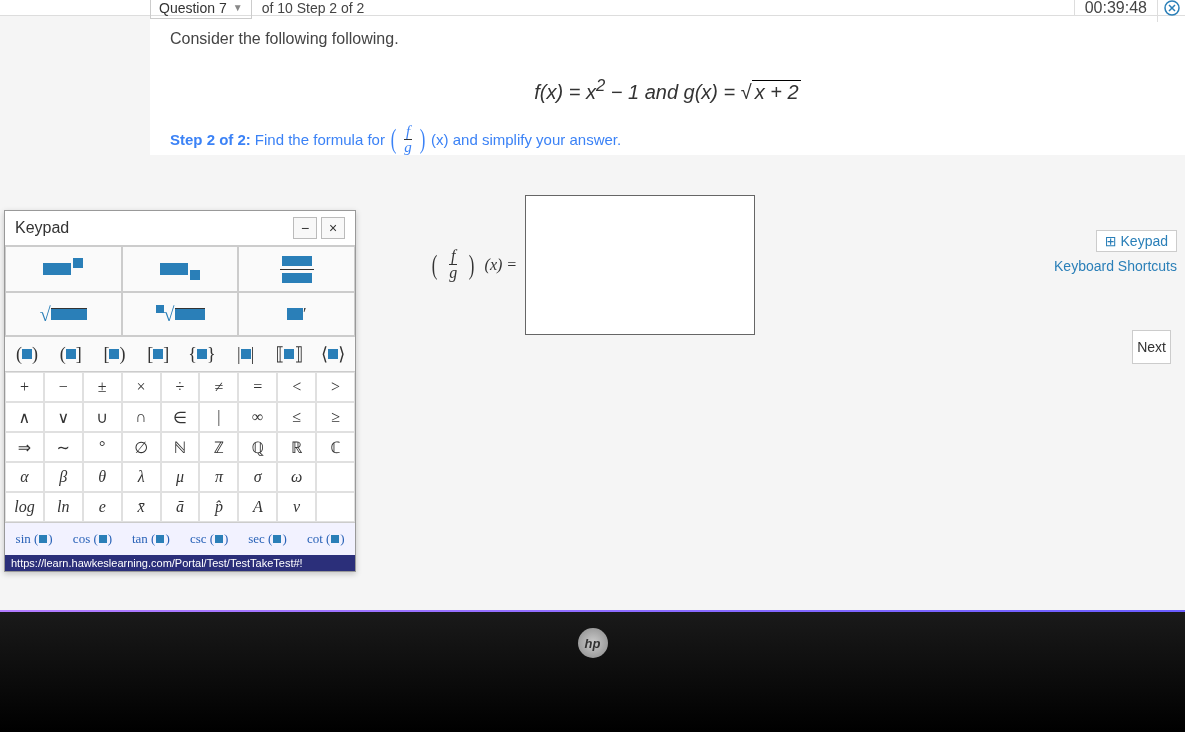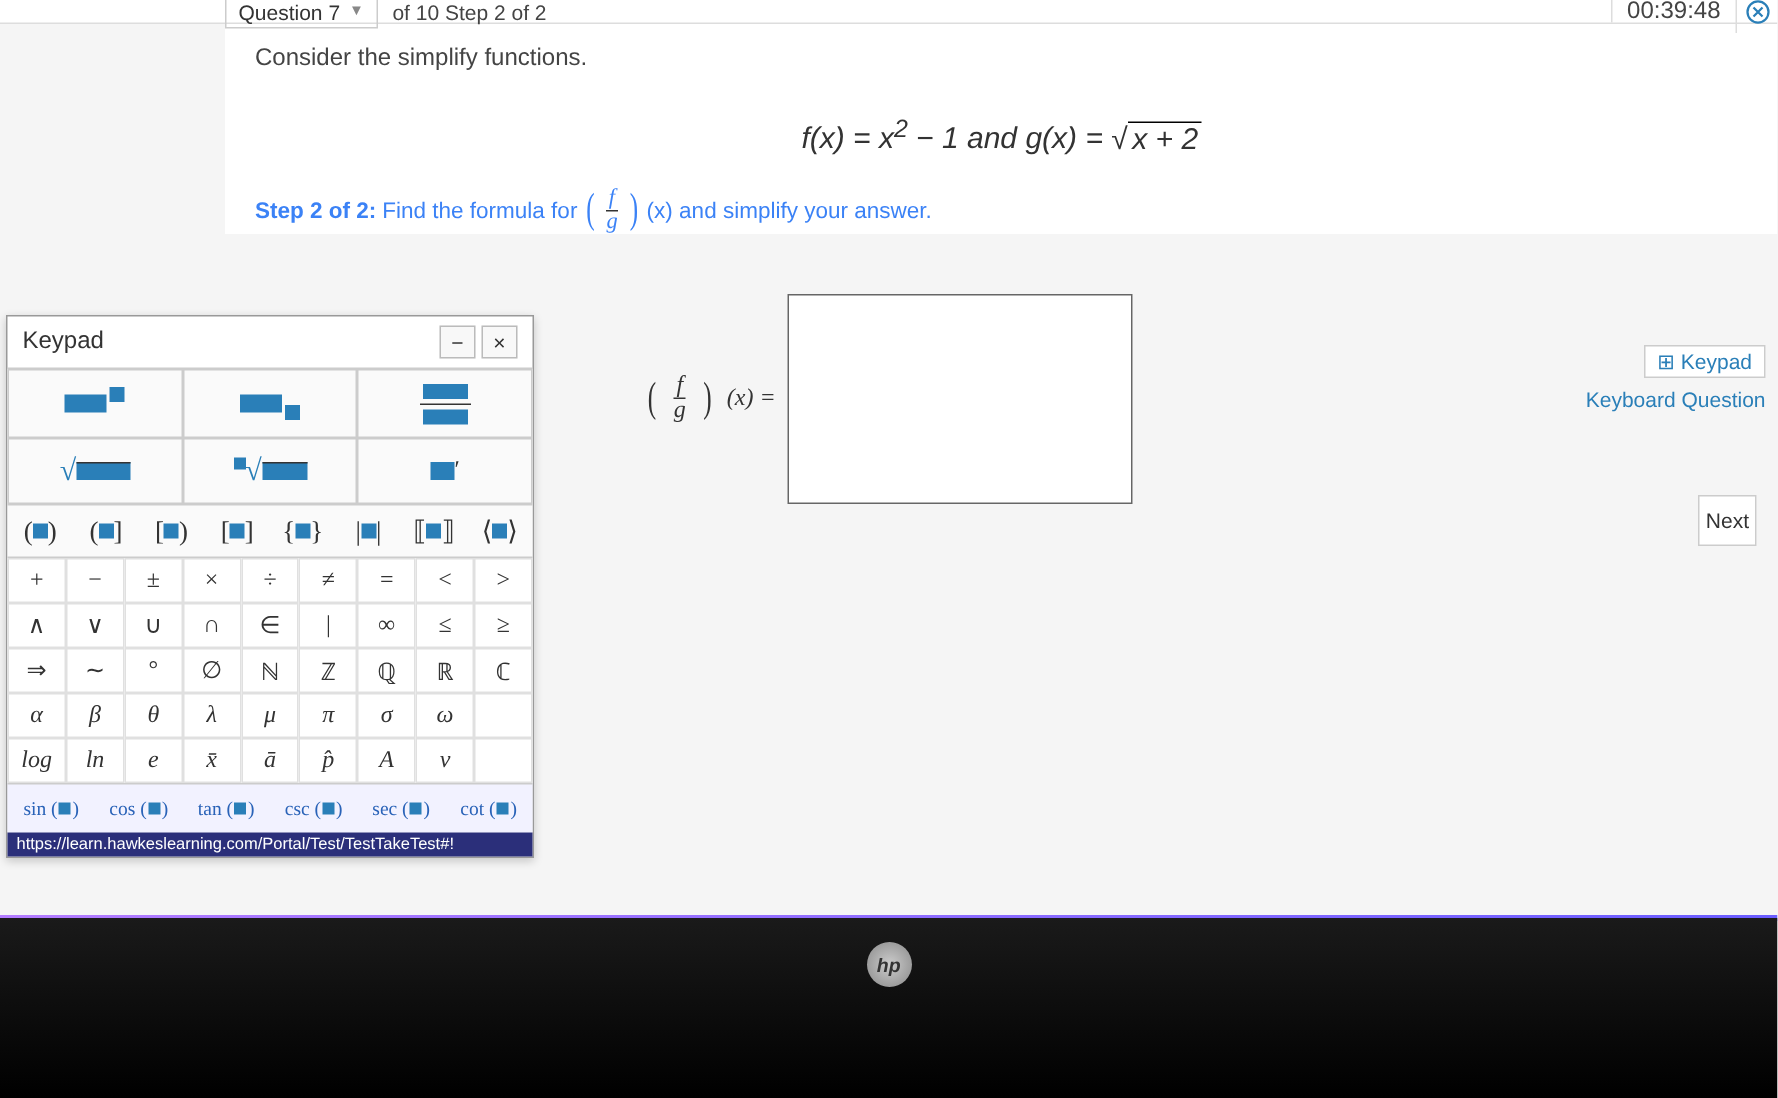--- a/index.html
+++ b/index.html
@@ -171,21 +171,21 @@
   <div class="timer">00:39:48</div>
   <div class="flag-icon">
     <svg width="16" height="16" viewBox="0 0 16 16">
         <circle cx="8" cy="8" r="7" fill="none" stroke="#2a7fb8" stroke-width="1.5"></circle>
         <path d="M5 5 L11 11 M11 5 L5 11" stroke="#2a7fb8" stroke-width="1.5"></path>
       </svg>
   </div>
 </div>
 
 <div class="content">
-  <div class="prompt">Consider the simplify functions.</div>
+  <div class="prompt">Consider the following following.</div>
 
   <div class="math-line">
     <span>f(x) = x</span><sup>2</sup><span> − 1 and g(x) = </span><span class="sqrt-sym"></span><span class="sqrt">x + 2</span>
   </div>
 
   <div class="step-text">
     <b>Step 2 of 2:</b>
     <span>Find the formula for</span>
     <span class="paren">(</span>
     <span class="frac">
@@ -206,21 +206,21 @@
   <span class="paren">)</span>
   <span style="font-family:'Times New Roman',serif;font-style:italic;">(x) =</span>
   <div class="answer-box"></div>
 </div>
 
 <div class="rhs-tools">
   <div class="keypad-link">
     <span>⊞</span>
     <span>Keypad</span>
   </div>
-  <div class="kbd-short">Keyboard Question</div>
+  <div class="kbd-short">Keyboard Shortcuts</div>
 </div>
 <div class="next-btn">Next</div>
 
 <div class="keypad">
   <div class="kp-header">
     <span>Keypad</span>
     <span class="spacer"></span>
     <div class="kp-hbtn">−</div>
     <div class="kp-hbtn">×</div>
   </div>

